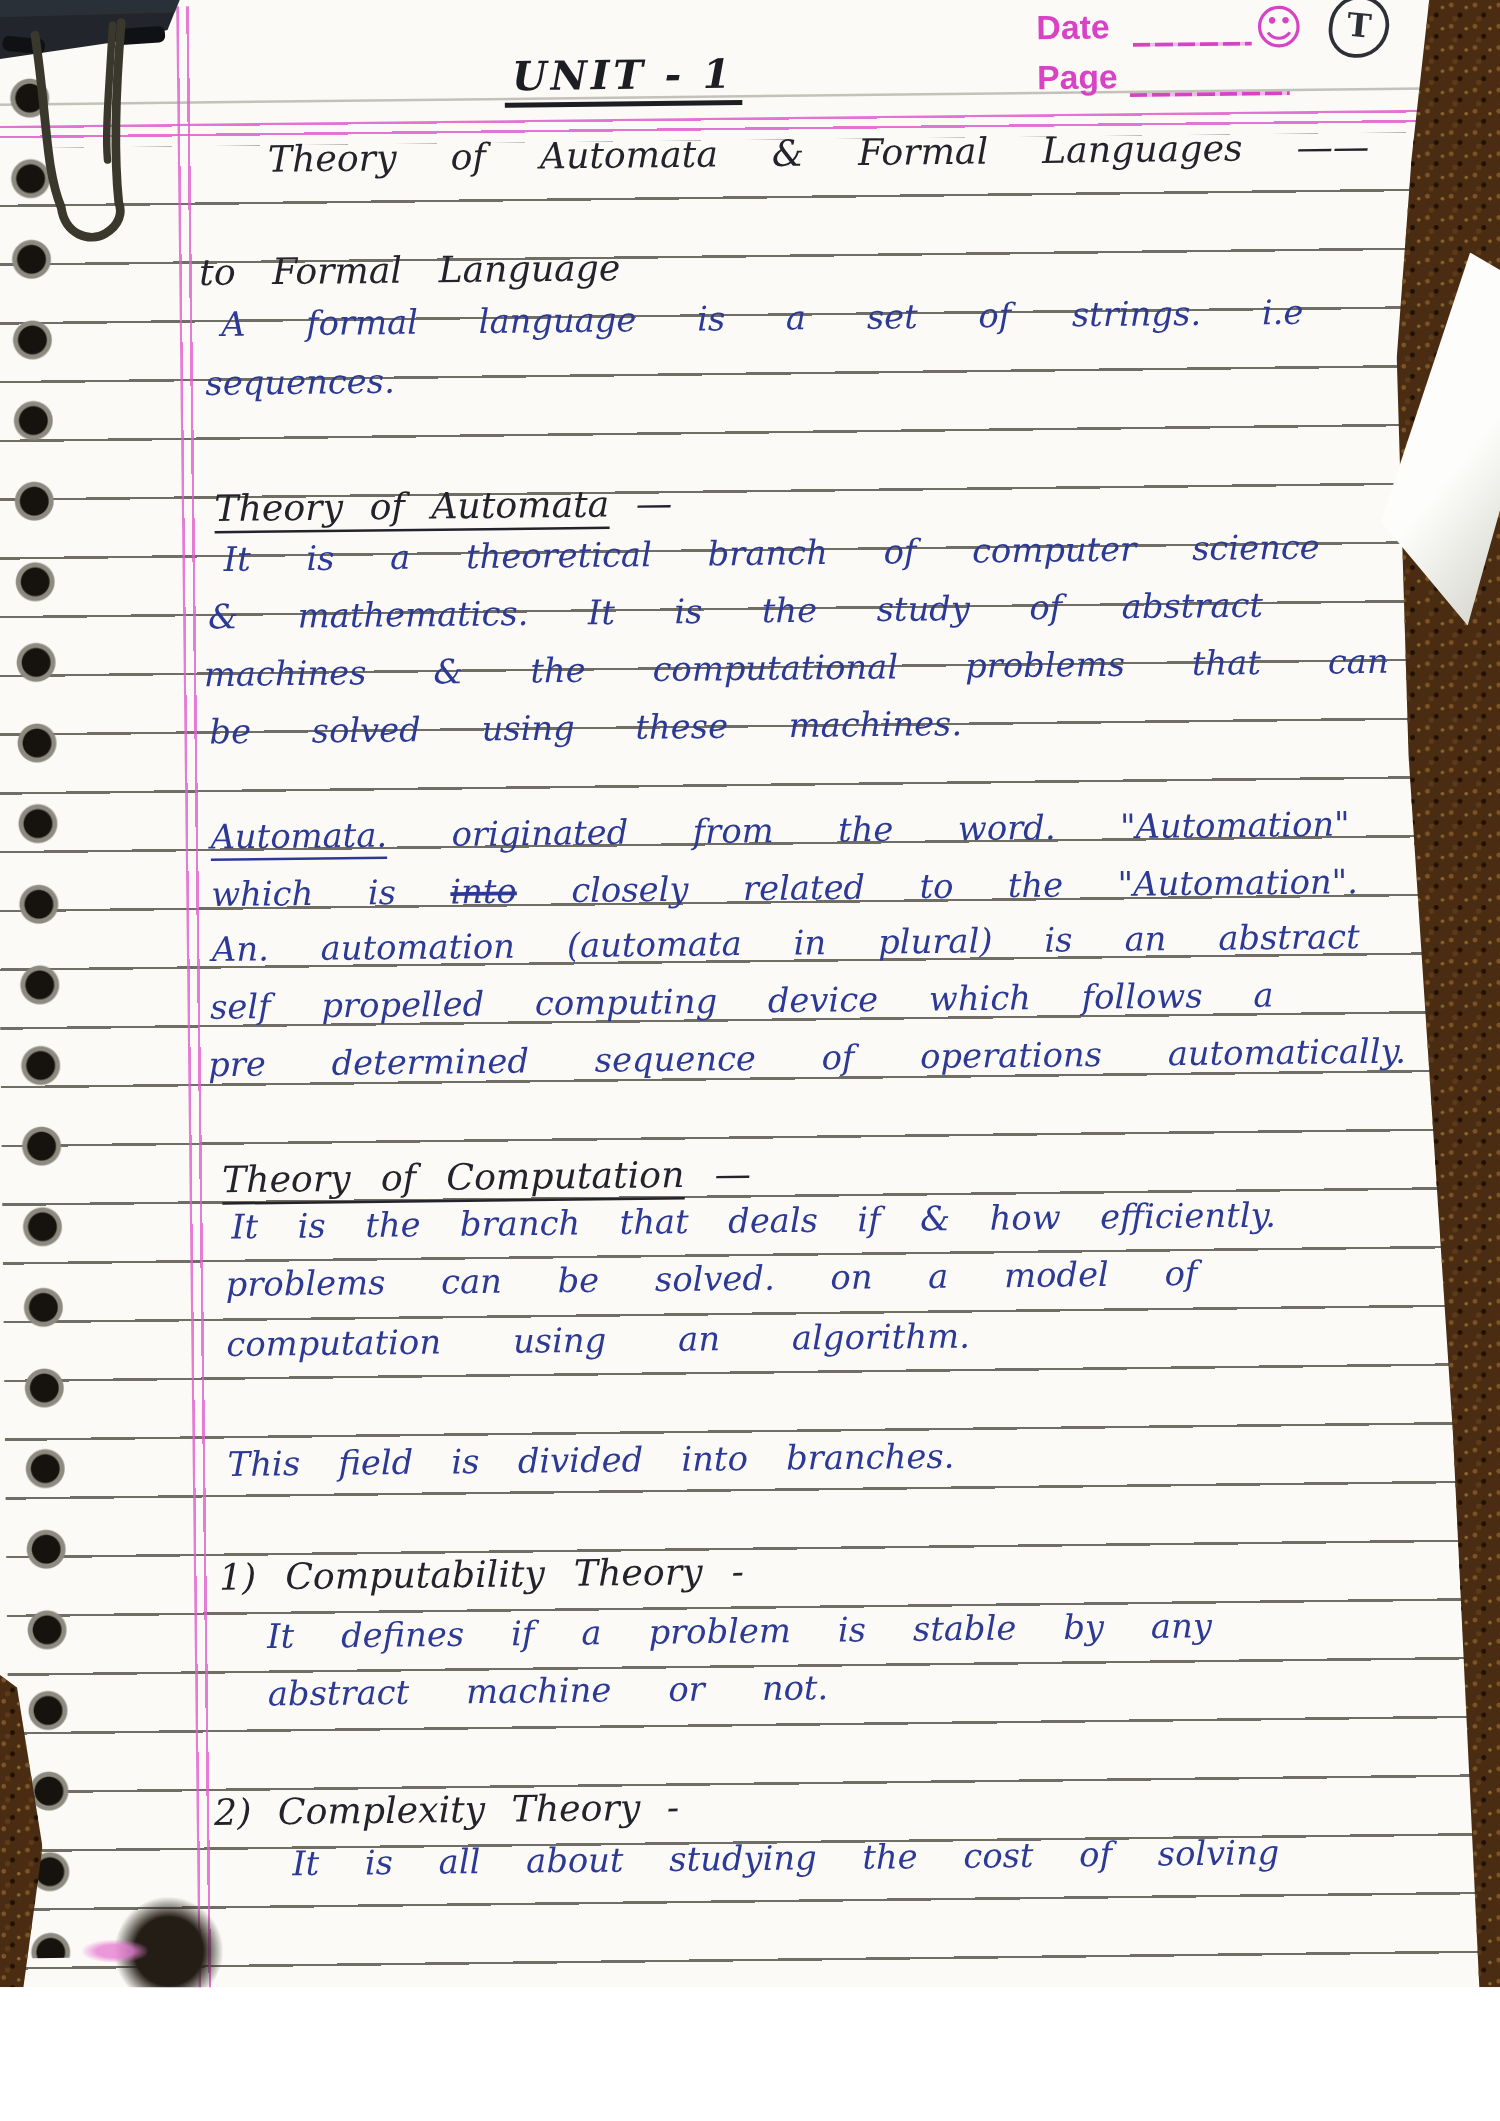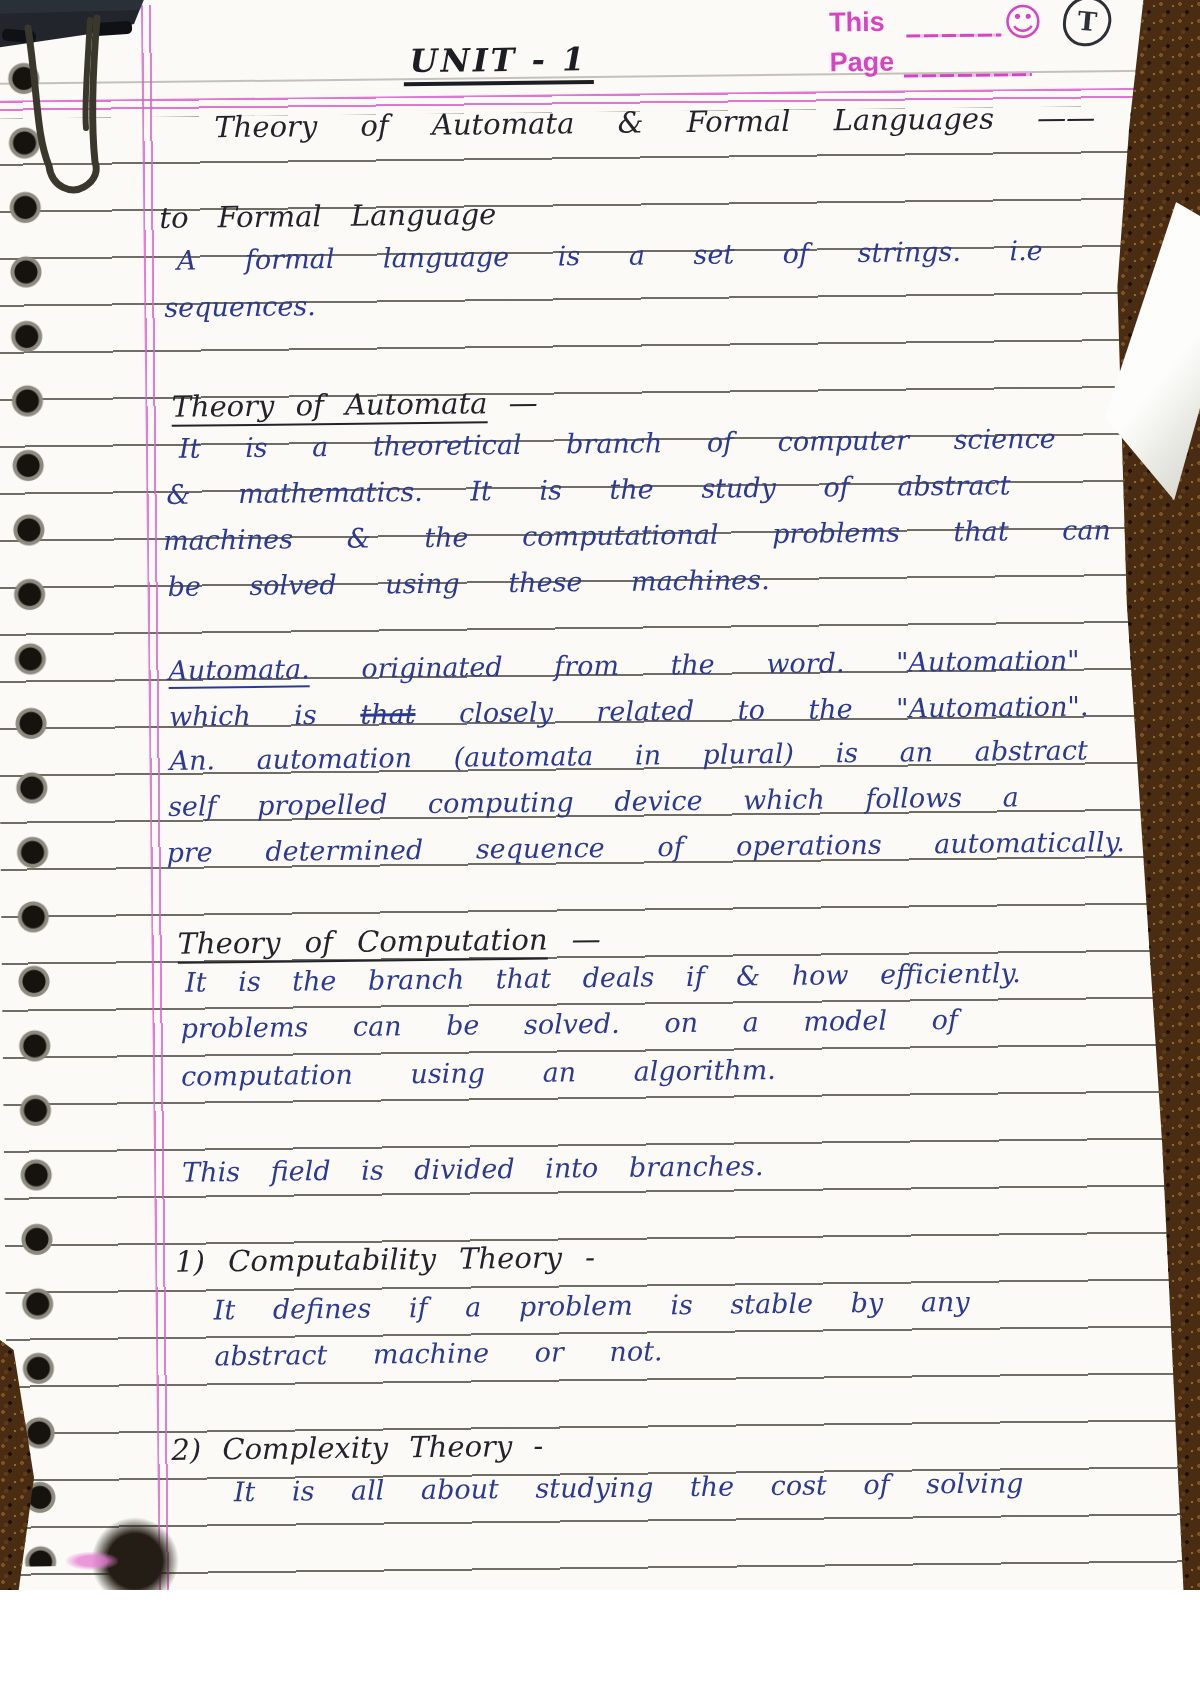--- a/index.html
+++ b/index.html
@@ -80,42 +80,42 @@
 
 <div id="photo">
   <div id="tilt">
     <div id="page-coords">
       <div id="rules"></div>
       <div id="faint-top-rule"></div>
       <div id="pink-h"></div>
       <div id="pink-v"></div>
       <div id="holes"></div>
 
-      <span class="pink-label" style="left:838px;top:10px">This</span>
+      <span class="pink-label" style="left:838px;top:10px">Date</span>
       <span class="pink-rule" style="left:915px;top:38px;width:95px"></span>
       <span id="smiley">☺</span>
       <span id="circle-letter">T</span>
       <span class="pink-label" style="left:838px;top:50px">Page</span>
       <span class="pink-rule" style="left:912px;top:78px;width:128px"></span>
 
       <div id="unit-title">UNIT - 1</div>
 
       <div class="hw black" style="left:222px;top:106px;word-spacing:34px"><span>Theory of Automata &amp; Formal Languages ——</span></div>
       <div class="hw black" style="left:166px;top:196px;word-spacing:20px"><span>to Formal Language</span></div>
       <div class="hw" style="left:183px;top:240px;word-spacing:40px"><span>A formal language is a set of strings. i.e</span></div>
       <div class="hw" style="left:170px;top:287px"><span>sequences.</span></div>
 
       <div class="hw black" style="left:176px;top:385px;word-spacing:12px"><span class="u">Theory of Automata</span><span> —</span></div>
       <div class="hw" style="left:183px;top:428px;word-spacing:36px"><span>It is a theoretical branch of computer science</span></div>
       <div class="hw" style="left:170px;top:474px;word-spacing:39px"><span>&amp; mathematics. It is the study of abstract</span></div>
       <div class="hw" style="left:166px;top:520px;word-spacing:45px"><span>machines &amp; the computational problems that can</span></div>
       <div class="hw" style="left:170px;top:566px;word-spacing:40px"><span>be solved using these machines.</span></div>
 
       <div class="hw" style="left:170px;top:650px;word-spacing:43px"><span class="u">Automata.</span><span> originated from the word. "Automation"</span></div>
-      <div class="hw" style="left:170px;top:696px;word-spacing:35px"><span>which is </span><span class="strike">that</span><span> closely related to the "Automation".</span></div>
+      <div class="hw" style="left:170px;top:696px;word-spacing:35px"><span>which is </span><span class="strike">into</span><span> closely related to the "Automation".</span></div>
       <div class="hw" style="left:170px;top:740px;word-spacing:33px"><span>An. automation (automata in plural) is an abstract</span></div>
       <div class="hw" style="left:168px;top:786px;word-spacing:32px"><span>self propelled computing device which follows a</span></div>
       <div class="hw" style="left:166px;top:832px;word-spacing:44px"><span>pre determined sequence of operations automatically.</span></div>
 
       <div class="hw black" style="left:176px;top:922px;word-spacing:15px"><span class="u">Theory of Computation</span><span> —</span></div>
       <div class="hw" style="left:183px;top:962px;word-spacing:23px"><span>It is the branch that deals if &amp; how efficiently.</span></div>
       <div class="hw" style="left:178px;top:1008px;word-spacing:36px"><span>problems can be solved. on a model of</span></div>
       <div class="hw" style="left:178px;top:1056px;word-spacing:49px"><span>computation using an algorithm.</span></div>
 
       <div class="hw" style="left:178px;top:1152px;word-spacing:22px"><span>This field is divided into branches.</span></div>

